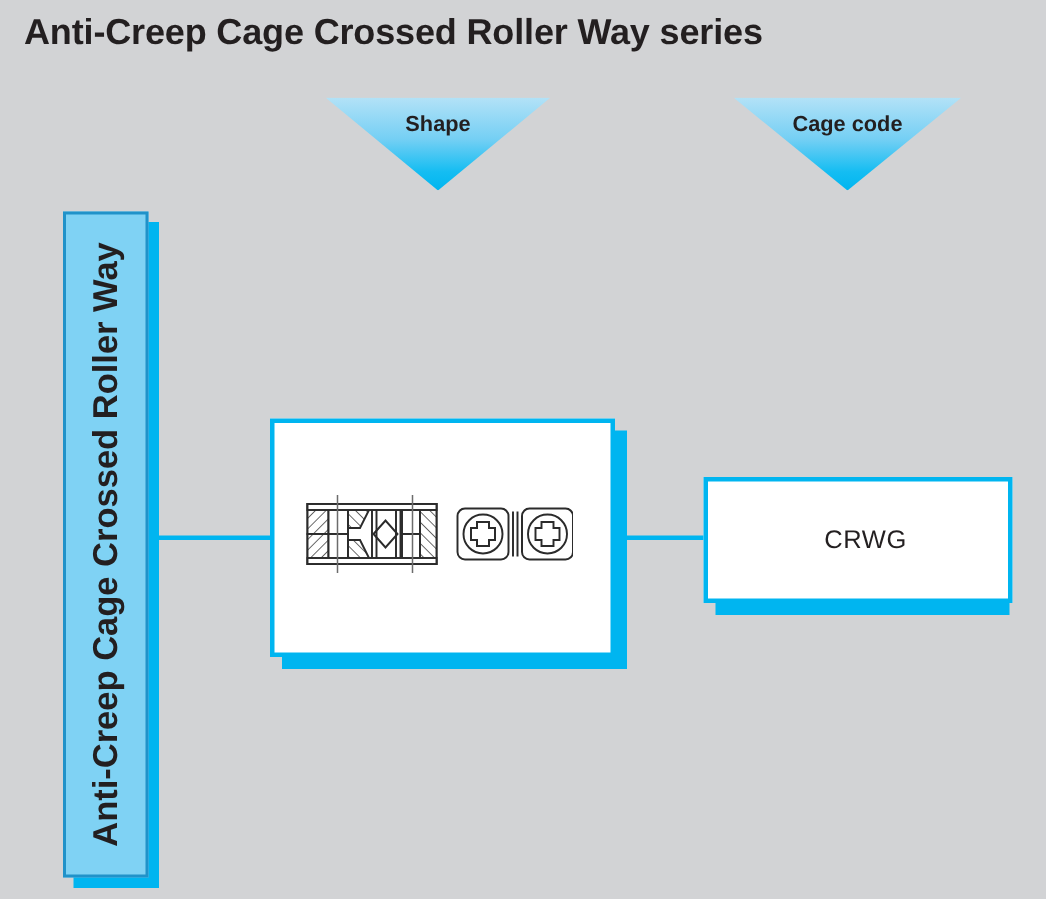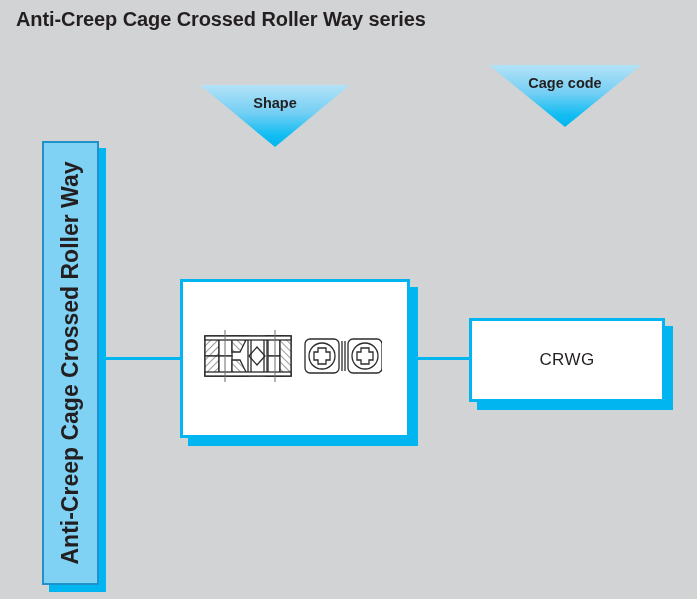--- a/index.html
+++ b/index.html
@@ -20,21 +20,21 @@
     left: 0; top: 0;
     width: 697px;
     height: 599px;
   }
 
   
   .page-title {
     position: absolute;
     left: 16px;
     top: 8px;
-    font-size: 20px;
+    font-size: 24px;
     font-weight: bold;
     color: #231f20;
     letter-spacing: -0.1px;
     white-space: nowrap;
   }
 
   
   .funnel {
     position: absolute;
     top: 65px;
@@ -53,21 +53,21 @@
     position: absolute;
     left: 0;
     top: 10px;
     width: 100%;
     text-align: center;
     font-size: 14.5px;
     font-weight: bold;
     color: #231f20;
     z-index: 2;
   }
-  #funnel-shape-wrap { left: 200px; width: 150px; margin-top: 20px; }
+  #funnel-shape-wrap { left: 217px; width: 150px; }
   #funnel-model-wrap { left: 489px; width: 152px; }
 
   
   .connector {
     position: absolute;
     background: #00b5f0;
     height: 3px;
   }
   #connector-left  { left: 98px;  top: 357px; width: 84px; }
   #connector-right { left: 408px; top: 357px; width: 64px; }
@@ -165,20 +165,21 @@
   #model-box .face {
     position: absolute;
     left: 0; top: 0;
     width: 190px;
     height: 78px;
     background: #ffffff;
     border: 3px solid #00b5f0;
     display: flex;
     align-items: center;
     justify-content: center;
+    padding-left: 10px;
   }
   #model-box .model-label {
     font-size: 17px;
     font-weight: normal;
     color: #231f20;
     letter-spacing: 0.4px;
   }
 </style>
 </head>
 <body>

